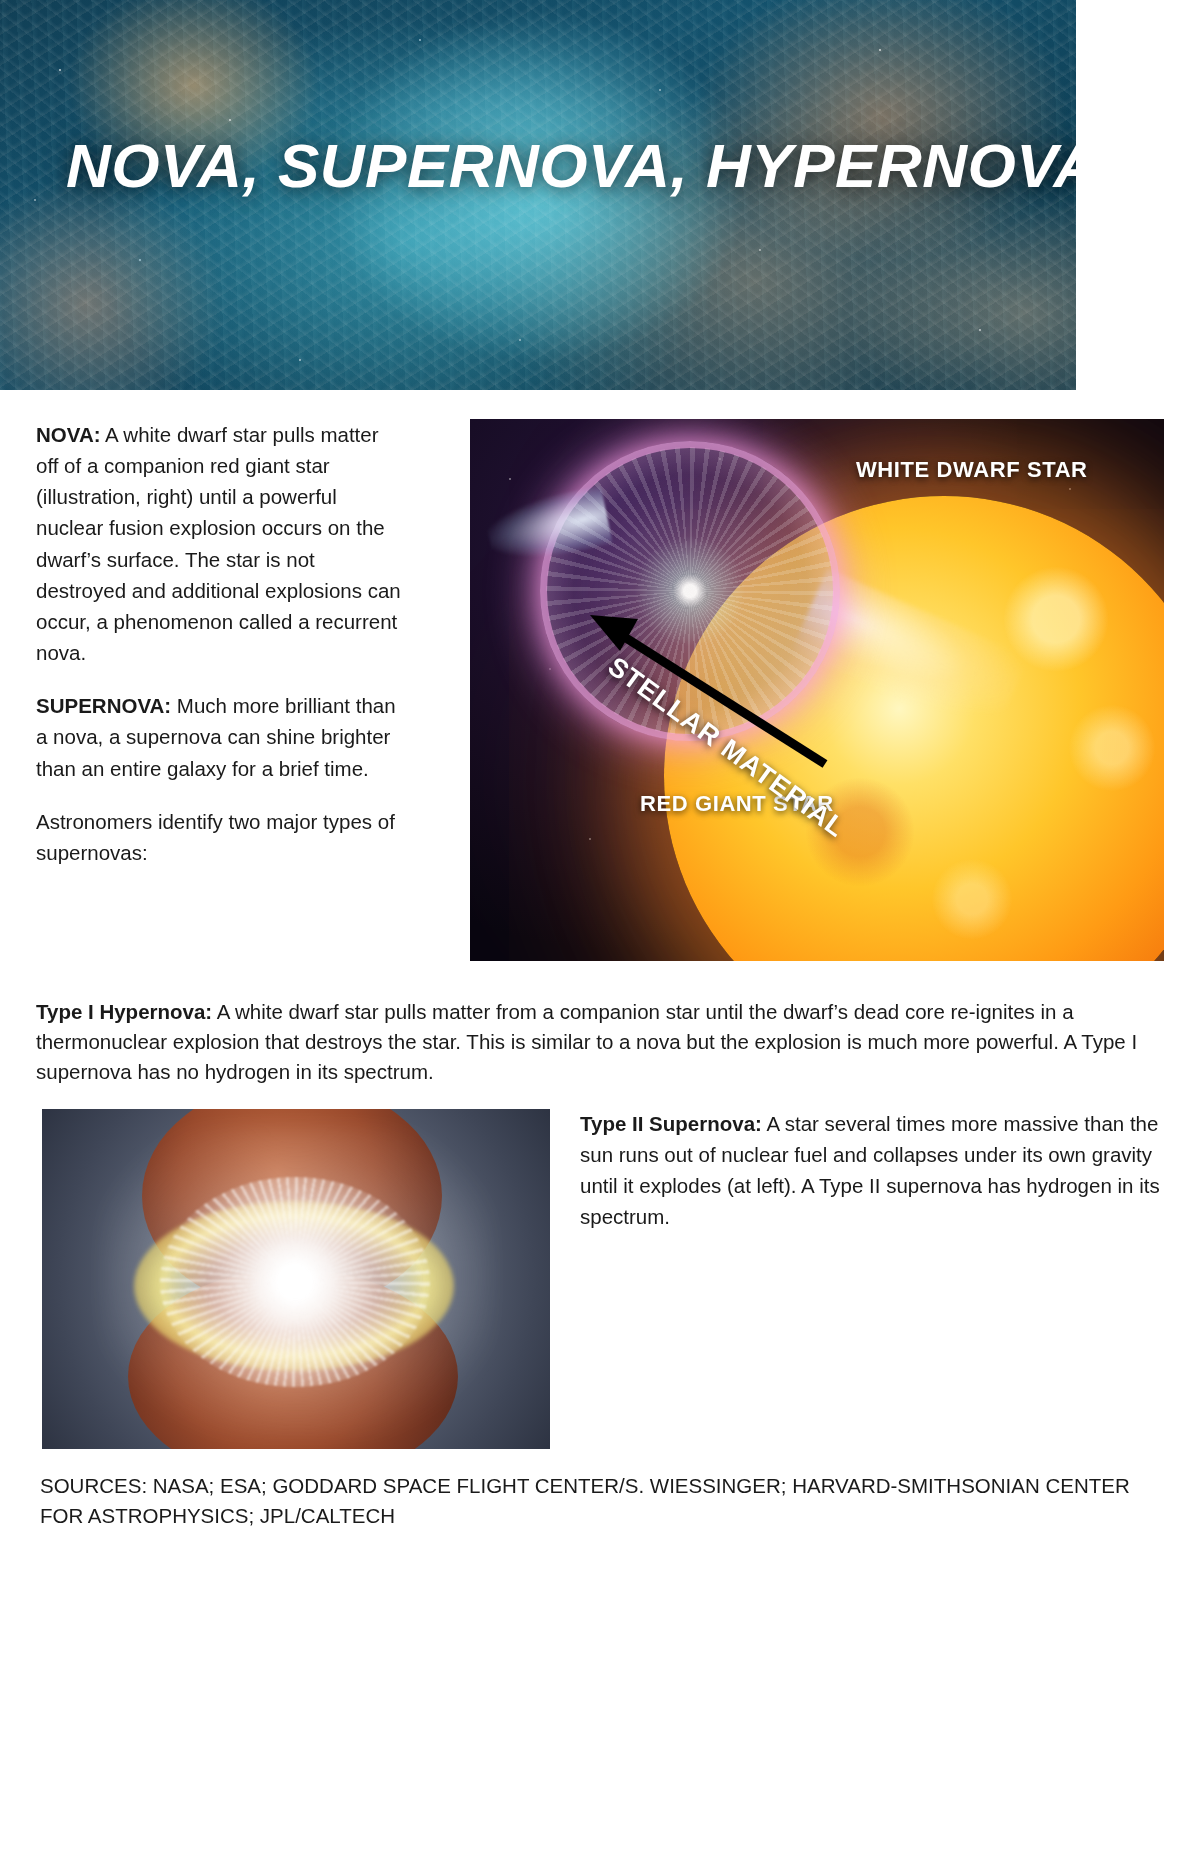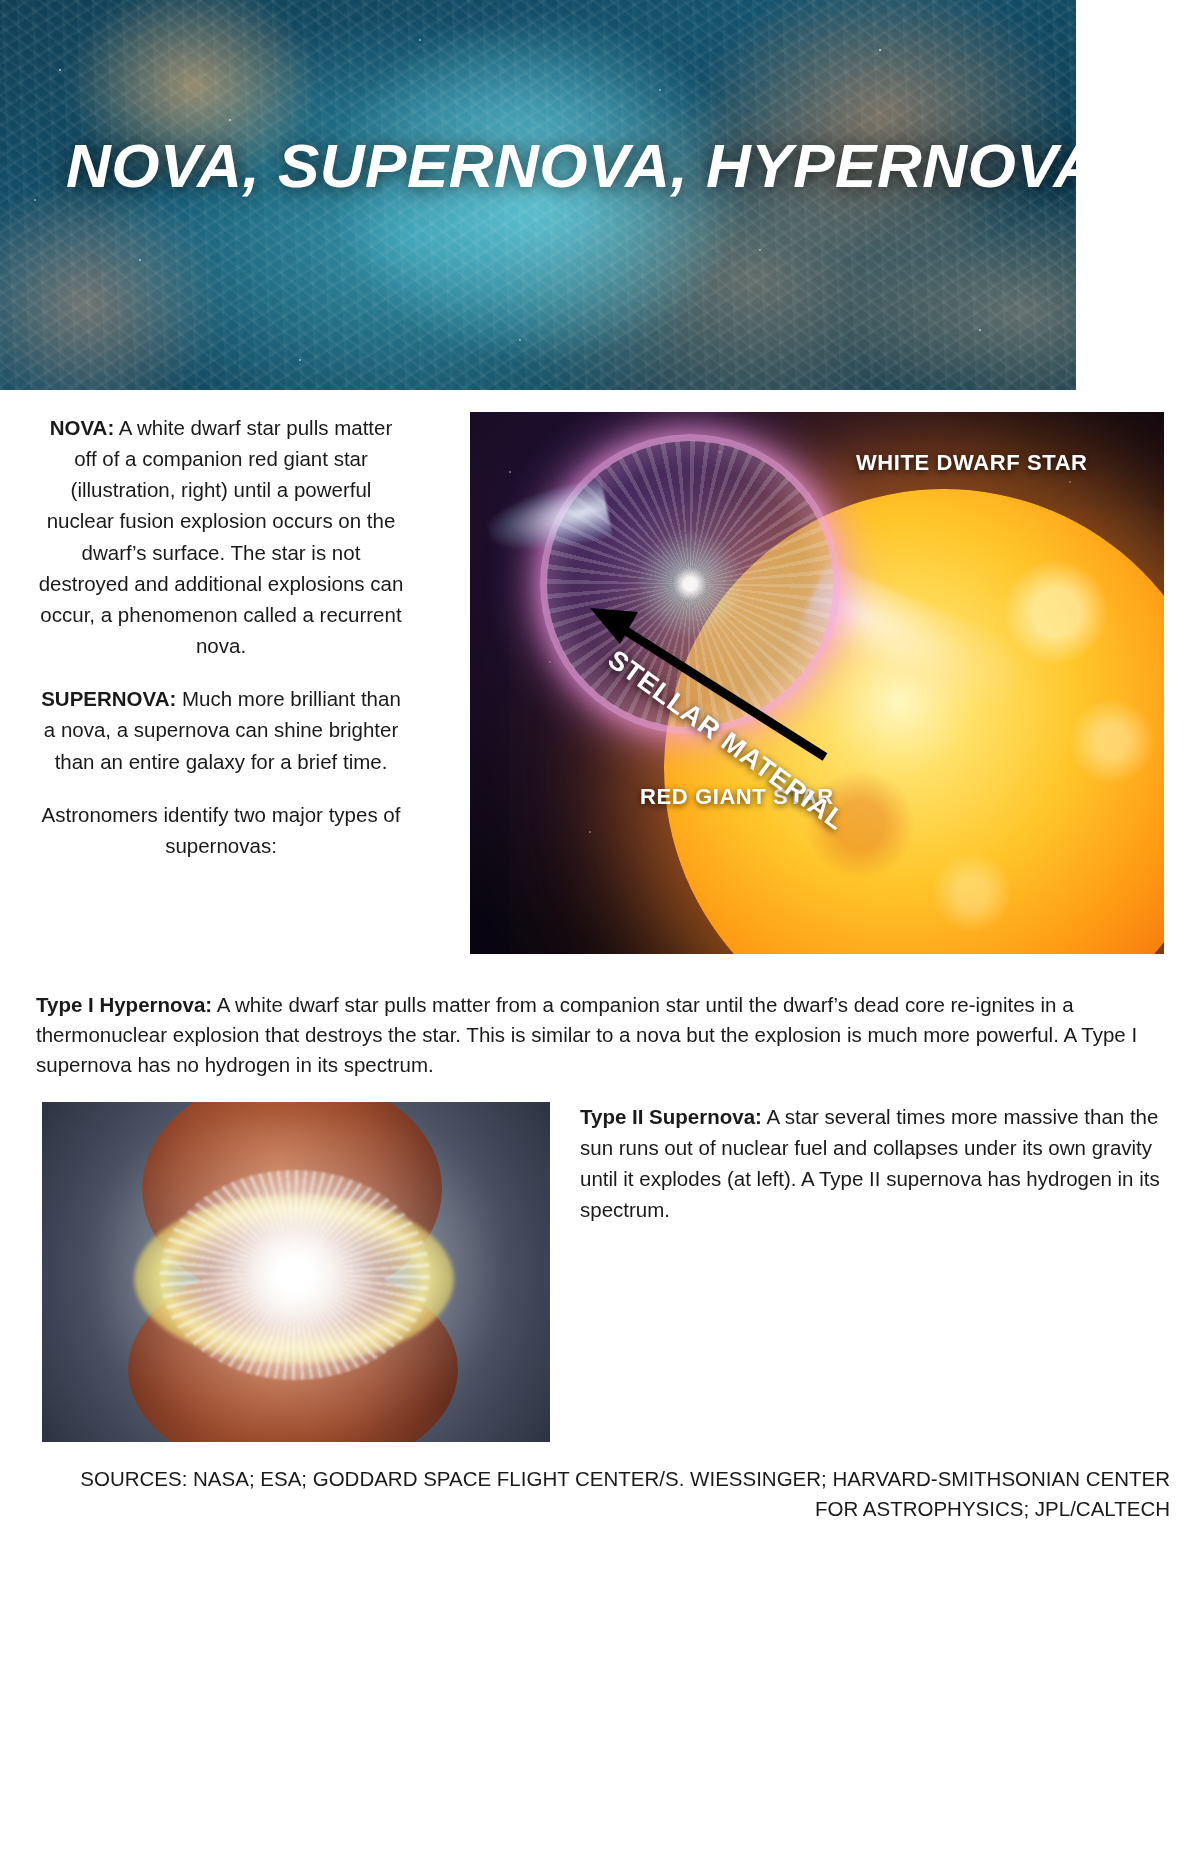--- a/index.html
+++ b/index.html
@@ -78,23 +78,22 @@
     margin: 22px 40px 0 40px;
     width: 1120px;
     font-size: 21.5px;
     line-height: 1.48;
     color: #1a1a1a;
   }
 
   
   .sec1 {
     position: relative;
-    margin-top: 22px;
+    margin-top: 29px;
     height: 560px;
-    text-align: center;
   }
   .sec1-text {
     position: absolute;
     left: 36px;
     top: 0;
     width: 370px;
     font-size: 20.5px;
     line-height: 1.52;
     color: #1a1a1a;
   }
@@ -263,21 +262,20 @@
   .sec2-text p { margin: 0 0 20px 0; }
   .sec2-text b { font-weight: bold; }
 
   
   .sources {
     margin: 22px 40px 0 40px;
     width: 1130px;
     font-size: 20.5px;
     line-height: 1.45;
     color: #1a1a1a;
-    text-align: right;
   }
 
   
   .footer {
     position: absolute;
     left: 0; bottom: 18px;
     width: 1200px;
     height: 70px;
   }
   .logo {

